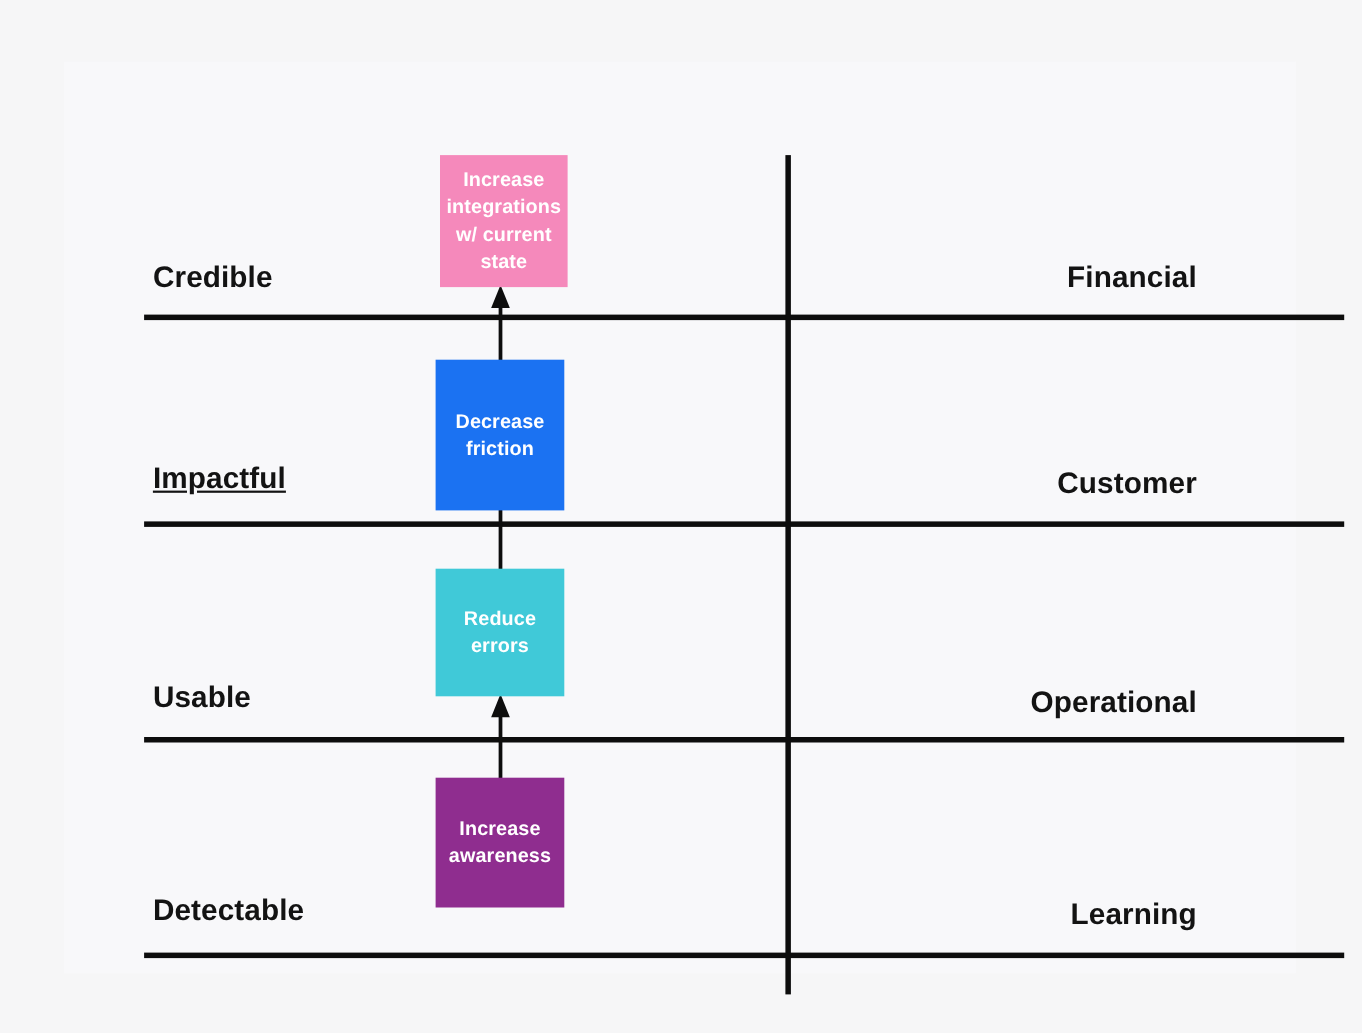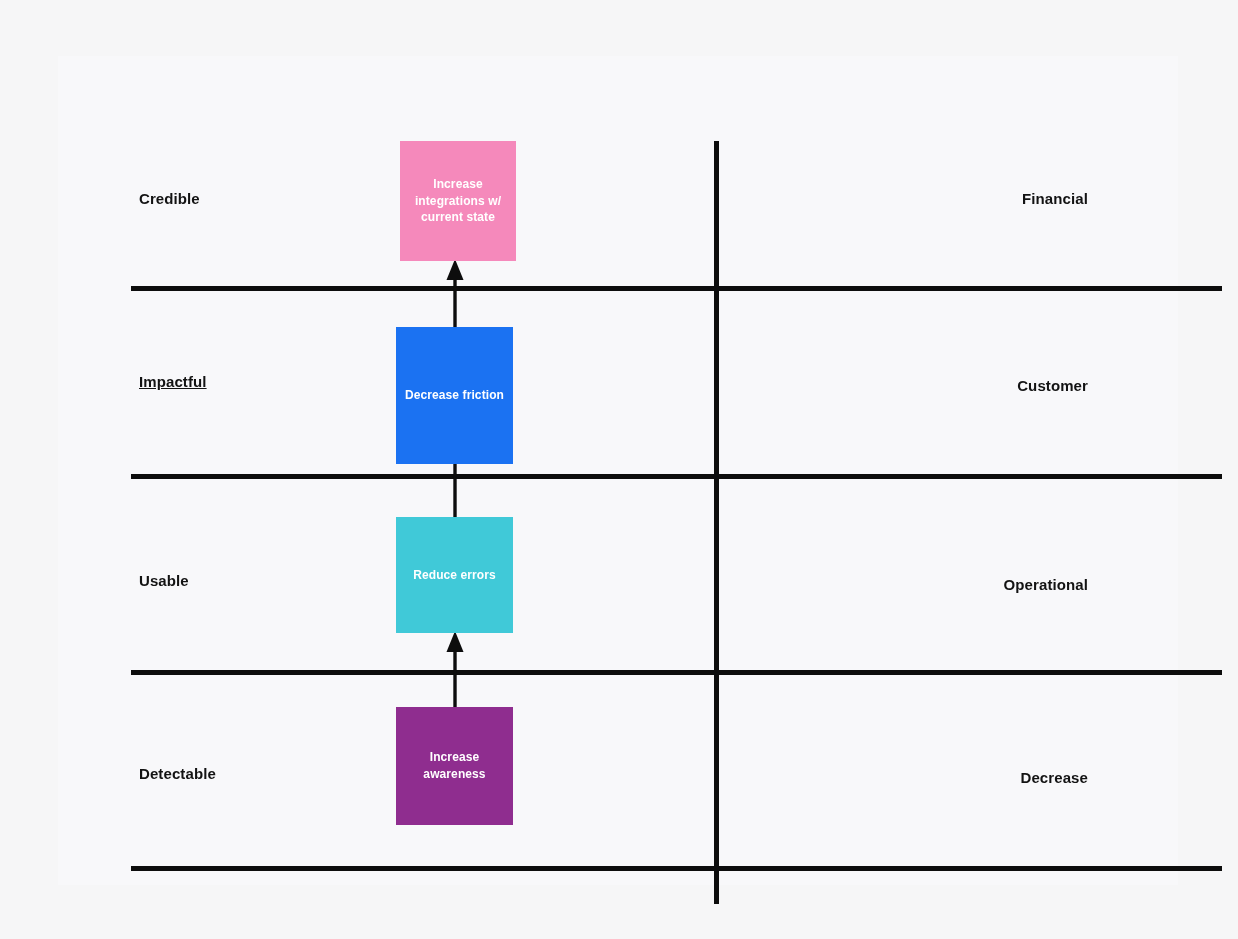--- a/index.html
+++ b/index.html
@@ -50,26 +50,27 @@
     left: 656px;
     top: 85px;
     width: 5px;
     height: 763px;
     background: #0d0d0d;
   }
 
   
   .row-label {
     position: absolute;
-    font-size: 15px;
+    font-size: 27px;
     font-weight: 700;
     color: #131313;
     letter-spacing: 0.1px;
     white-space: nowrap;
     line-height: 1;
+    margin-top: 48px;
   }
   .row-label-left  { left: 81px; }
   .row-label-right { right: 90px; text-align: right; }
 
   .lbl-r1 { top: 135px; }
   .lbl-r2 { top: 318px; text-decoration: underline; }
   .lbl-r3 { top: 517px; }
   .lbl-r4 { top: 710px; }
 
   .lbl-r1r { top: 135px; }
@@ -78,21 +79,21 @@
   .lbl-r4r { top: 714px; }
 
   
   .node {
     position: absolute;
     display: flex;
     align-items: center;
     justify-content: center;
     text-align: center;
     color: #ffffff;
-    font-size: 12px;
+    font-size: 18px;
     font-weight: 700;
     line-height: 1.38;
     padding: 4px 8px;
     box-sizing: border-box;
     letter-spacing: 0.1px;
   }
   .node-pink   { left: 342px; top: 85px;  width: 116px; height: 120px; }
   .node-blue   { left: 338px; top: 271px; width: 117px; height: 137px; }
   .node-teal   { left: 338px; top: 461px; width: 117px; height: 116px; }
   .node-purple { left: 338px; top: 651px; width: 117px; height: 118px; }
@@ -121,21 +122,21 @@
     <div class="vrule" style="background: rgb(13, 13, 13);"></div>
 
     <div class="row-label row-label-left lbl-r1">Credible</div>
     <div class="row-label row-label-left lbl-r2">Impactful</div>
     <div class="row-label row-label-left lbl-r3">Usable</div>
     <div class="row-label row-label-left lbl-r4">Detectable</div>
 
     <div class="row-label row-label-right lbl-r1r">Financial</div>
     <div class="row-label row-label-right lbl-r2r">Customer</div>
     <div class="row-label row-label-right lbl-r3r">Operational</div>
-    <div class="row-label row-label-right lbl-r4r">Decrease</div>
+    <div class="row-label row-label-right lbl-r4r">Learning</div>
 
     <div class="arrow arrow-3">
       <svg width="26" height="82" viewBox="0 0 26 82">
         <line x1="13" y1="82" x2="13" y2="18" stroke="#0d0d0d" stroke-width="3.4"></line>
         <polygon points="13,0 21.5,21 4.5,21" fill="#0d0d0d"></polygon>
       </svg>
     </div>
     <div class="arrow arrow-2">
       <svg width="26" height="79" viewBox="0 0 26 79">
         <line x1="13" y1="79" x2="13" y2="18" stroke="#0d0d0d" stroke-width="3.4"></line>

